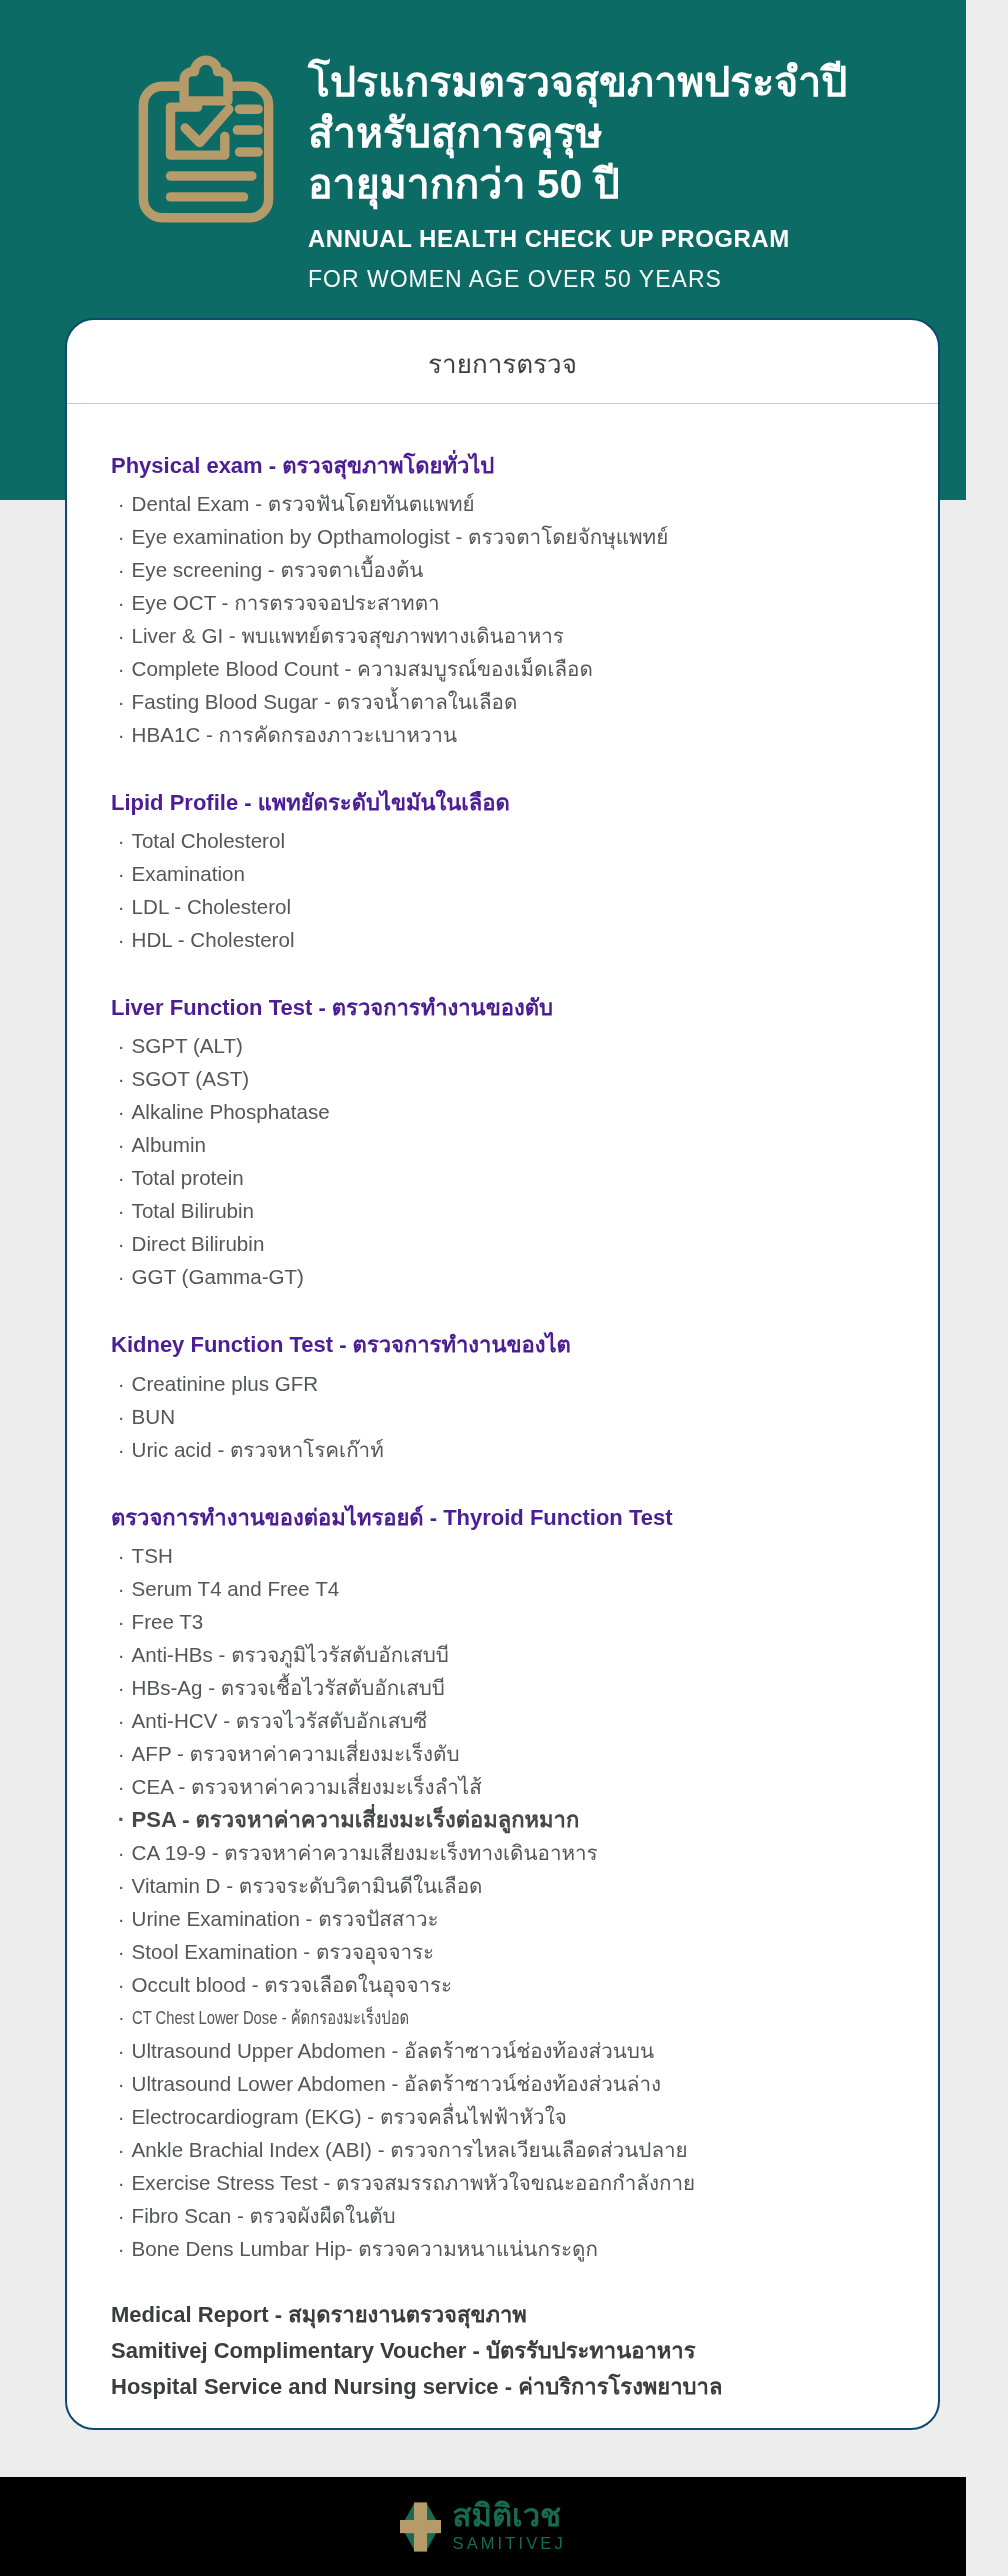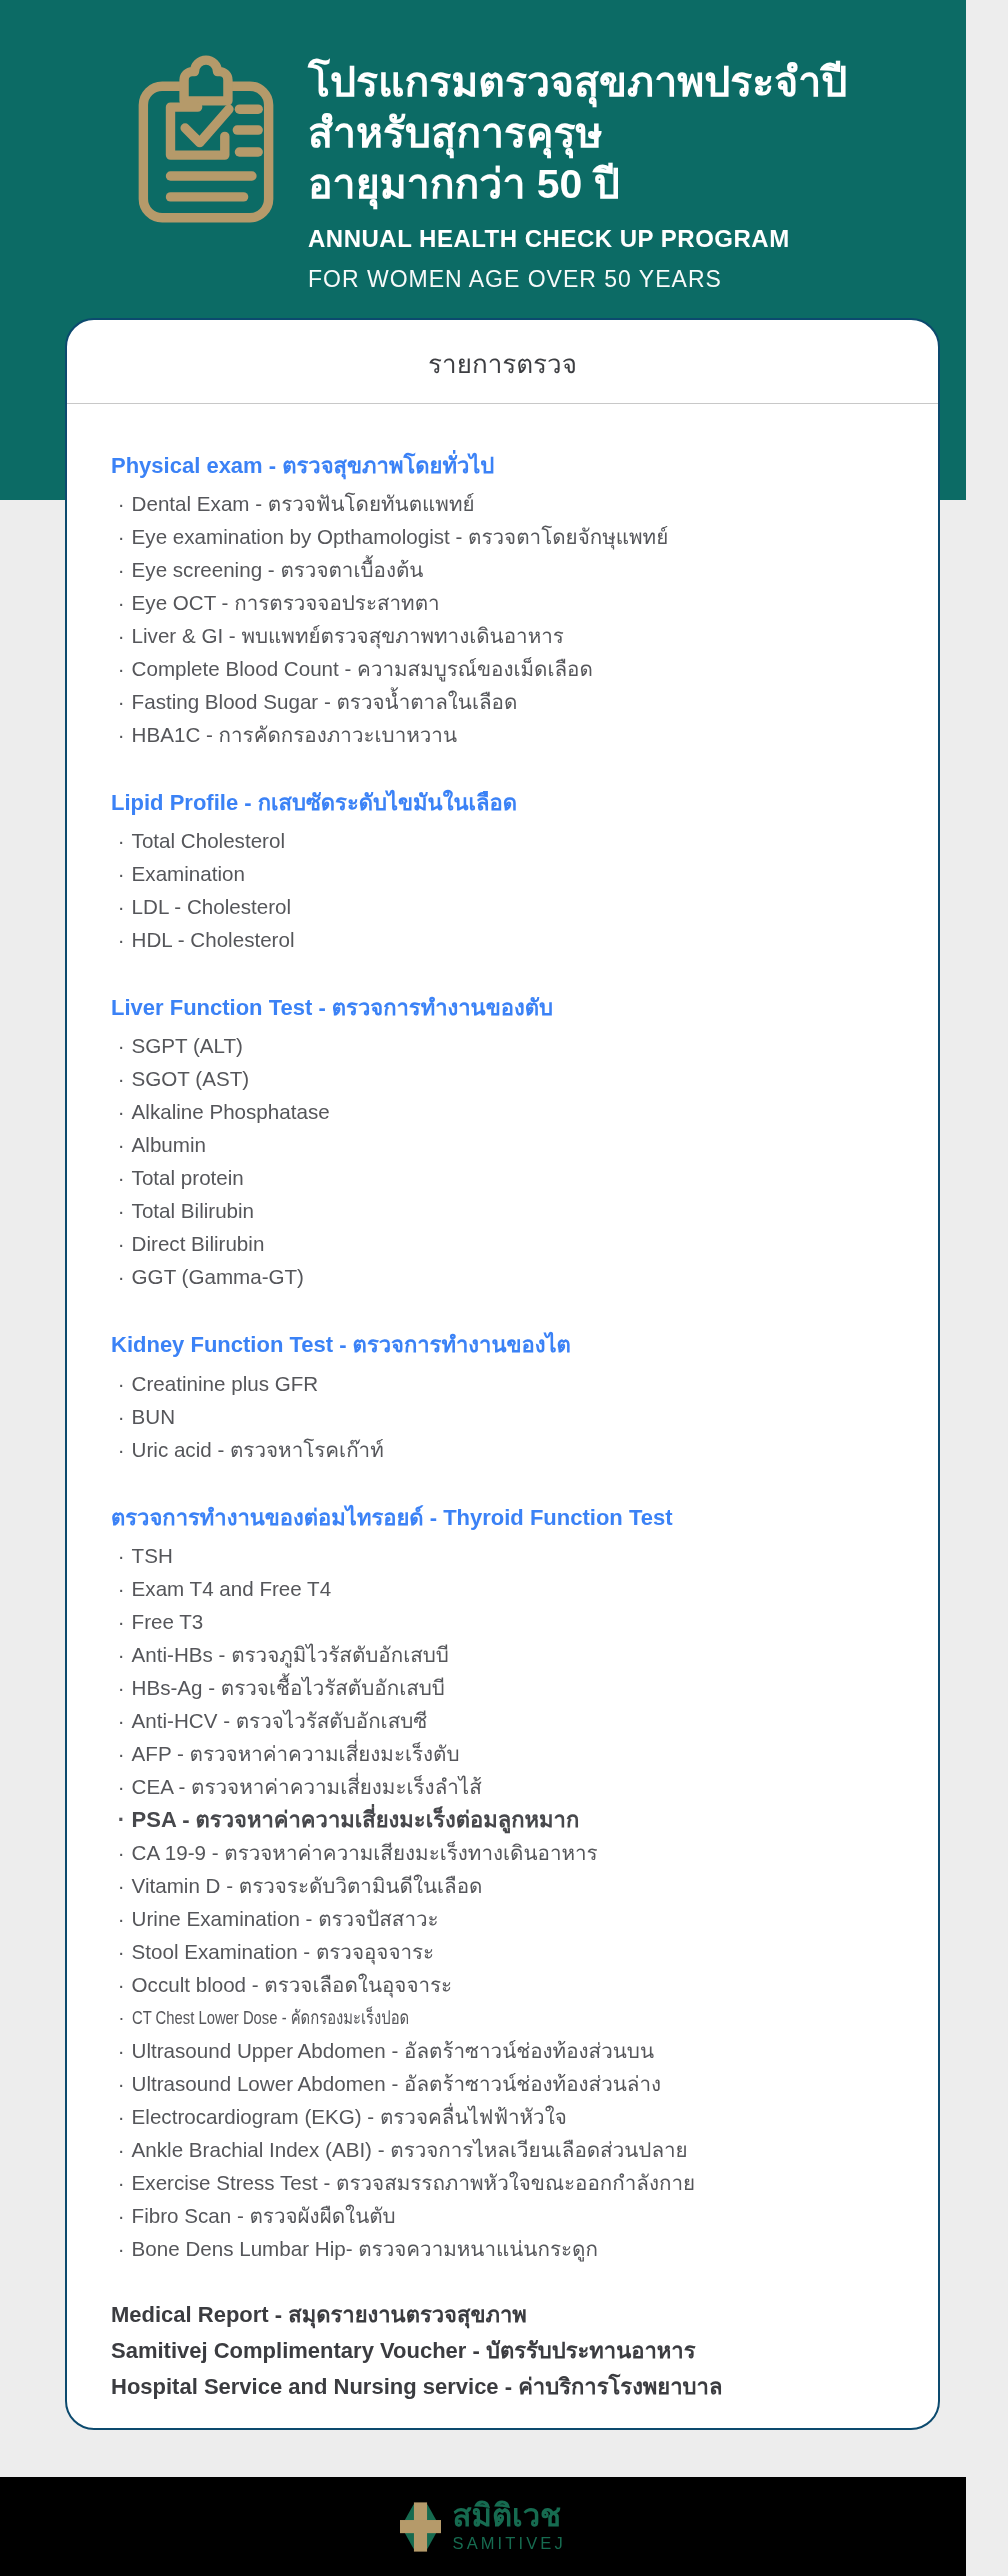--- a/index.html
+++ b/index.html
@@ -16,21 +16,21 @@
   .subtitle1{margin-top:15.5px;font-size:24px;font-weight:700;letter-spacing:0.5px;}
   .subtitle2{margin-top:13.4px;font-size:23px;font-weight:400;letter-spacing:1px;opacity:.97;}
 
   
   .card{position:absolute;left:65px;top:318px;width:875px;height:2112px;box-sizing:border-box;
         background:#ffffff;border:2px solid #0c4a6e;border-radius:29px;}
   .card-heading{text-align:center;padding:23px 0 18.5px;font-size:26px;font-weight:500;color:#3d3e42;}
   .card-divider{border-top:1px solid #c8c8c8;height:0;}
   .card-body{padding:10.3px 44px 0 44px;}
   .section{margin-top:37px;}
-  .section-title{font-size:22px;font-weight:700;color:#3b82f6;line-height:29px;margin-bottom:7.2px;}
+  .section-title{font-size:22px;font-weight:700;color:#4c1d95;line-height:29px;margin-bottom:7.2px;}
   .item{display:flex;align-items:baseline;font-size:20.6px;font-weight:300;color:#55565a;line-height:33px;}
   .bullet{flex:none;width:20.6px;text-align:center;color:#55565a;}
   .item-text{white-space:nowrap;}
   .item.bold{font-weight:700;font-size:22px;color:#47484c;}
   .item.condensed{font-size:19px;}
   .item.condensed .item-text{display:inline-block;transform:scaleX(.78);transform-origin:left center;}
   .summary{margin-top:32px;}
   .summary-line{font-size:22px;font-weight:700;color:#3b3c40;line-height:36px;}
 
   
@@ -111,21 +111,21 @@
             <div class="item">
               <span class="bullet">·</span>
               <span class="item-text">Fasting Blood Sugar - ตรวจน้ำตาลในเลือด</span>
             </div>
             <div class="item">
               <span class="bullet">·</span>
               <span class="item-text">HBA1C - การคัดกรองภาวะเบาหวาน</span>
             </div>
           </div>
           <div class="section">
-            <div class="section-title">Lipid Profile - กเสบซัดระดับไขมันในเลือด</div>
+            <div class="section-title">Lipid Profile - แพทยัดระดับไขมันในเลือด</div>
             <div class="item">
               <span class="bullet">·</span>
               <span class="item-text">Total Cholesterol</span>
             </div>
             <div class="item">
               <span class="bullet">·</span>
               <span class="item-text">Examination</span>
             </div>
             <div class="item">
               <span class="bullet">·</span>
@@ -187,21 +187,21 @@
             </div>
           </div>
           <div class="section">
             <div class="section-title">ตรวจการทำงานของต่อมไทรอยด์ - Thyroid Function Test</div>
             <div class="item">
               <span class="bullet">·</span>
               <span class="item-text">TSH</span>
             </div>
             <div class="item">
               <span class="bullet">·</span>
-              <span class="item-text">Exam T4 and Free T4</span>
+              <span class="item-text">Serum T4 and Free T4</span>
             </div>
             <div class="item">
               <span class="bullet">·</span>
               <span class="item-text">Free T3</span>
             </div>
             <div class="item">
               <span class="bullet">·</span>
               <span class="item-text">Anti-HBs - ตรวจภูมิไวรัสตับอักเสบบี</span>
             </div>
             <div class="item">

